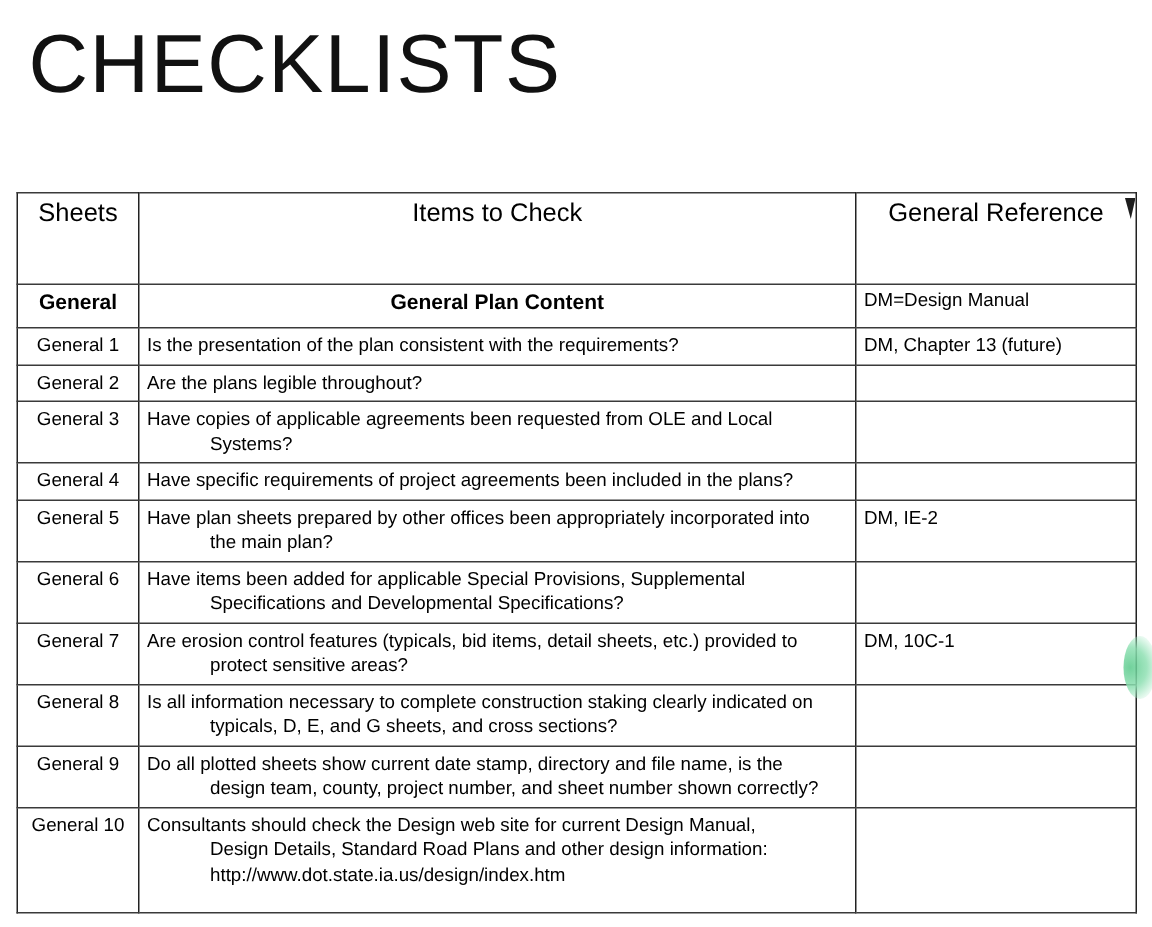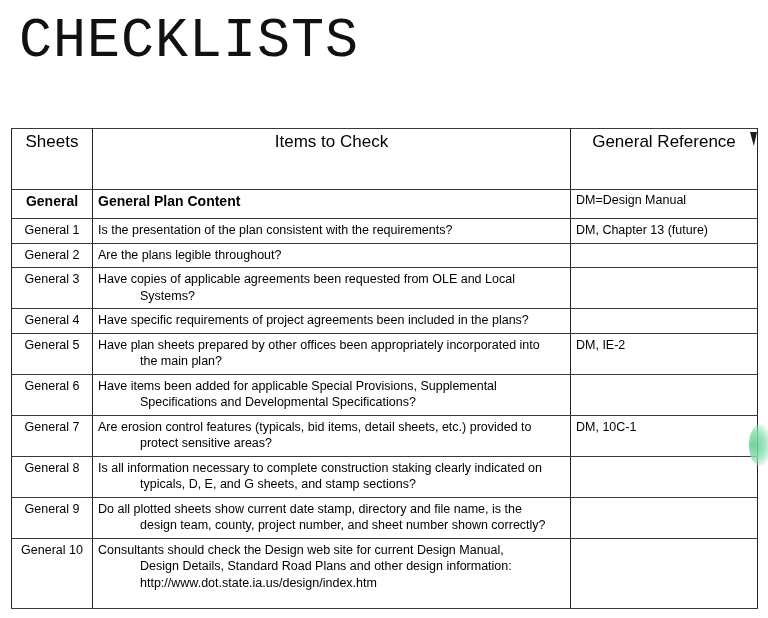--- a/index.html
+++ b/index.html
@@ -14,21 +14,21 @@
     overflow: hidden;
     font-family: "Liberation Sans", sans-serif;
     color: #000000;
   }
 
   
   #slide-title {
     position: absolute;
     left: 19px;
     top: 8px;
-    font-family: Liberation Mono, monospace;
+    font-family: Liberation Sans, sans-serif;
     font-size: 55px;
     font-weight: 400;
     letter-spacing: 1px;
     line-height: 68px;
     color: #111111;
     white-space: nowrap;
   }
 
   
   #checklist-table {
@@ -70,21 +70,21 @@
 
   
   .section-row td {
     font-size: 14px;
     font-weight: bold;
     height: 21px;
     vertical-align: middle;
     border-bottom: 1.6px solid #3a3a3a;
   }
   .section-row .s-sheets { text-align: center; }
-  .section-row .s-items  { text-align: left; padding-left: 12px; }
+  .section-row .s-items  { text-align: center; padding-left: 12px; }
   .section-row .s-ref    { font-weight: normal; font-size: 12.5px; padding-left: 8px; margin-top: 40px; }
 
   
   .data-row td {
     font-size: 12.5px;
     line-height: 16.5px;
   }
   .c-sheets {
     text-align: center;
     white-space: normal;
@@ -189,21 +189,21 @@
         <td class="c-items"><span class="line-1">Have items been added for applicable Special Provisions, Supplemental</span><span class="cont">Specifications and Developmental Specifications?</span></td>
         <td class="c-ref"></td>
       </tr>
       <tr class="data-row">
         <td class="c-sheets">General 7</td>
         <td class="c-items"><span class="line-1">Are erosion control features (typicals, bid items, detail sheets, etc.) provided to</span><span class="cont">protect sensitive areas?</span></td>
         <td class="c-ref">DM, 10C-1</td>
       </tr>
       <tr class="data-row">
         <td class="c-sheets">General 8</td>
-        <td class="c-items"><span class="line-1">Is all information necessary to complete construction staking clearly indicated on</span><span class="cont">typicals, D, E, and G sheets, and stamp sections?</span></td>
+        <td class="c-items"><span class="line-1">Is all information necessary to complete construction staking clearly indicated on</span><span class="cont">typicals, D, E, and G sheets, and cross sections?</span></td>
         <td class="c-ref"></td>
       </tr>
       <tr class="data-row">
         <td class="c-sheets">General 9</td>
         <td class="c-items"><span class="line-1">Do all plotted sheets show current date stamp, directory and file name, is the</span><span class="cont">design team, county, project number, and sheet number shown correctly?</span></td>
         <td class="c-ref"></td>
       </tr>
       <tr class="data-row clipped-row">
         <td class="c-sheets">General 10</td>
         <td class="c-items"><span class="line-1">Consultants should check the Design web site for current Design Manual,</span><span class="cont">Design Details, Standard Road Plans and other design information:</span><span class="cont">http://www.dot.state.ia.us/design/index.htm</span></td>

